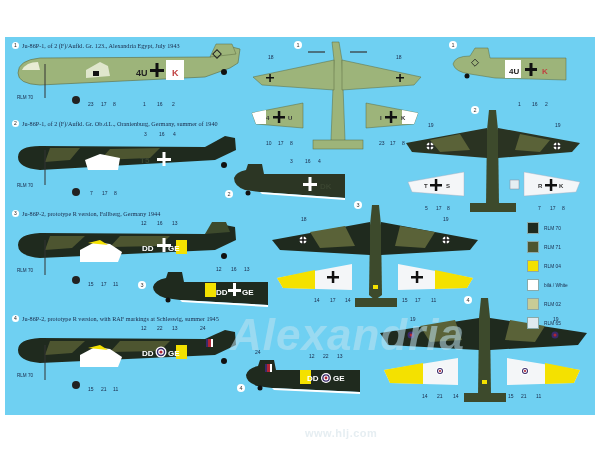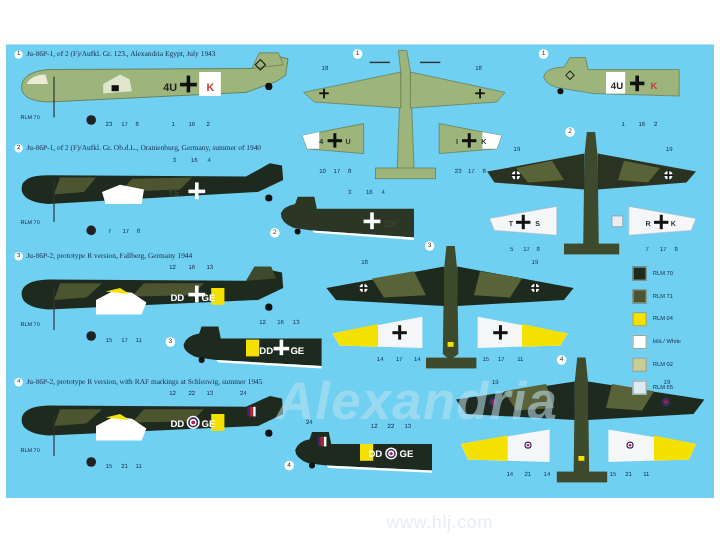--- a/index.html
+++ b/index.html
@@ -8,21 +8,21 @@
   .caption{position:absolute;font-size:6.2px;color:#1a2a4a;white-space:nowrap;display:flex;align-items:center;gap:3px;}
   .num-badge{display:inline-block;width:7px;height:7px;border-radius:50%;background:#fff;color:#222;font-size:5px;line-height:7px;text-align:center;font-family:"Liberation Sans",sans-serif;}
   .float-badge{position:absolute;width:8px;height:8px;border-radius:50%;background:#fff;color:#333;font-size:5.5px;line-height:8px;text-align:center;font-family:"Liberation Sans",sans-serif;}
   .callout{position:absolute;font-family:"Liberation Sans",sans-serif;font-size:5px;color:#1a2a4a;text-align:center;}
   .rlm{position:absolute;font-family:"Liberation Sans",sans-serif;font-size:4.6px;color:#1a2a4a;}
   .legend{position:absolute;left:527px;top:220px;}
   .legend-item{display:flex;align-items:center;height:16px;margin-bottom:3px;}
   .swatch{width:10px;height:10px;border:0.6px solid #8aa;margin-right:5px;}
   .legend-label{font-family:"Liberation Sans",sans-serif;font-size:4.8px;color:#1a2a4a;}
   .watermark{position:absolute;left:230px;top:310px;font-family:"Liberation Sans",sans-serif;font-style:italic;font-weight:bold;font-size:44px;color:rgba(190,225,240,0.55);letter-spacing:1px;}
-  .site{position:absolute;left:322px;top:427px;font-family:"Liberation Sans",sans-serif;font-weight:normal;font-size:15px;color:#e6eef2;letter-spacing:0.5px;}
+  .site{position:absolute;left:305px;top:427px;font-family:"Liberation Sans",sans-serif;font-weight:bold;font-size:11px;color:#e6eef2;letter-spacing:0.5px;}
   svg{position:absolute;overflow:visible;}
   .code{font-family:"Liberation Sans",sans-serif;font-weight:bold;fill:#fff;}
 </style>
 </head>
 <body>
 
 <div class="panel"></div>
 
 <div class="caption" style="left:12px;top:42px;">
   <span class="num-badge">1</span>

